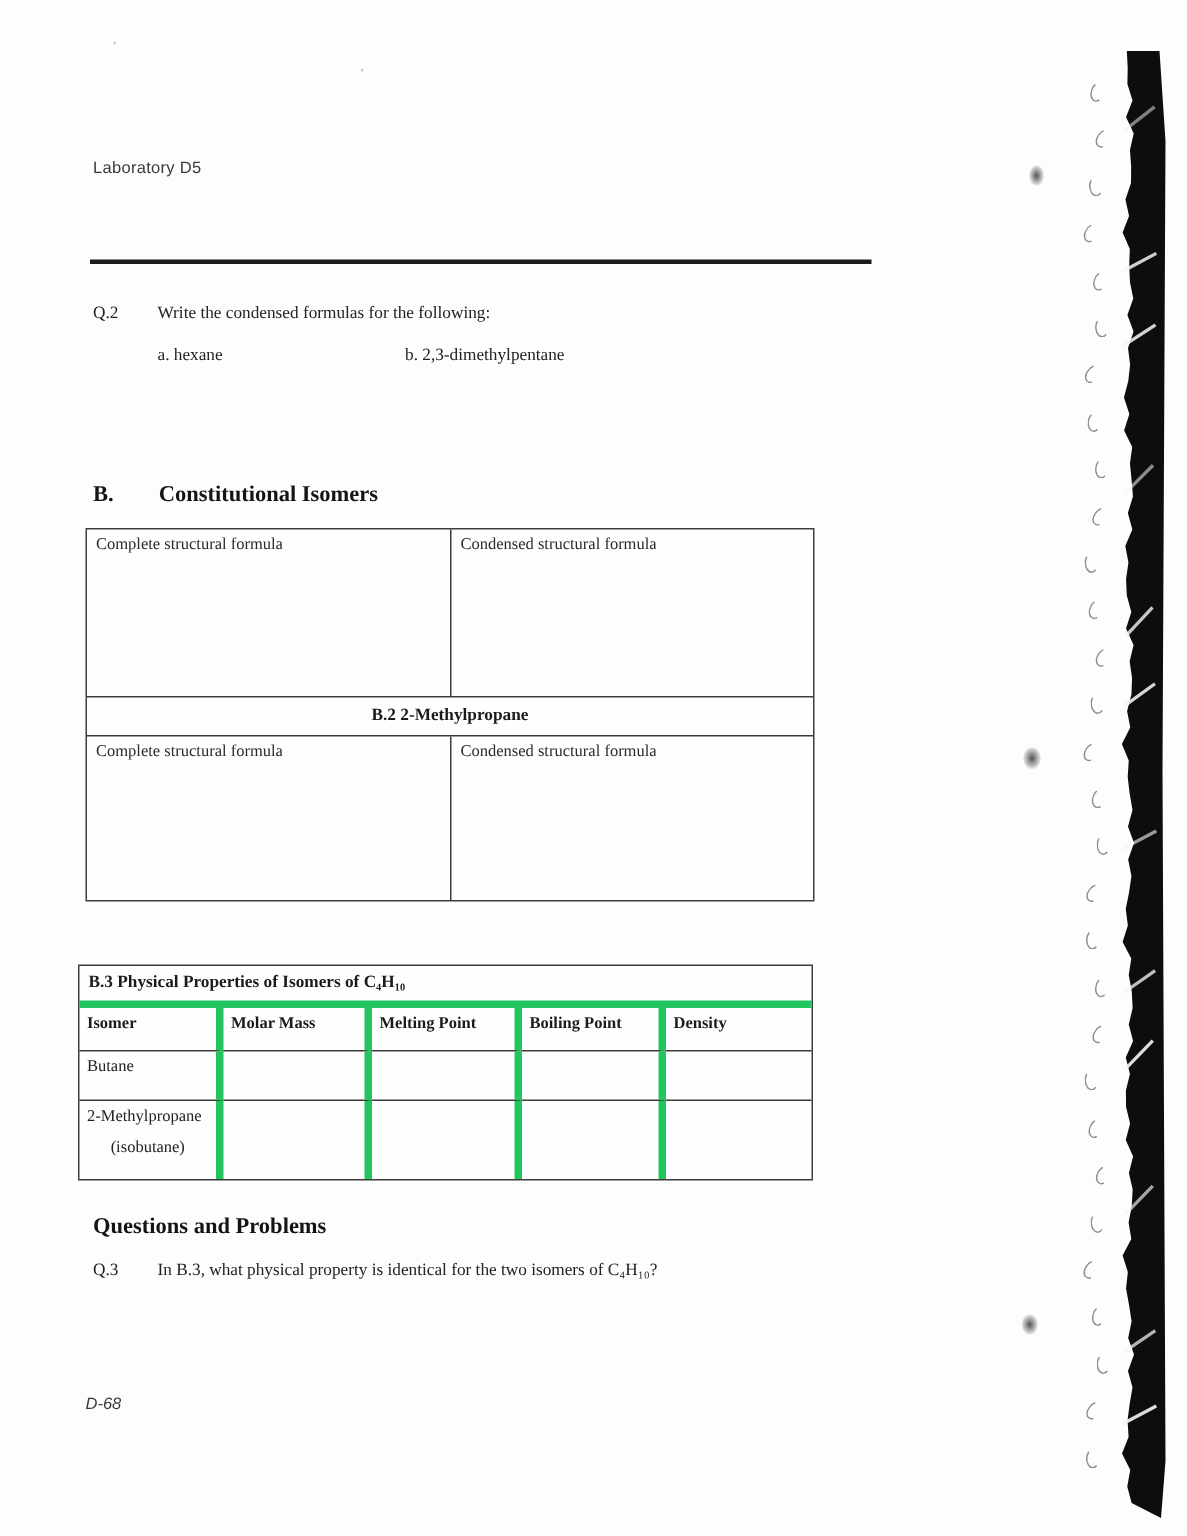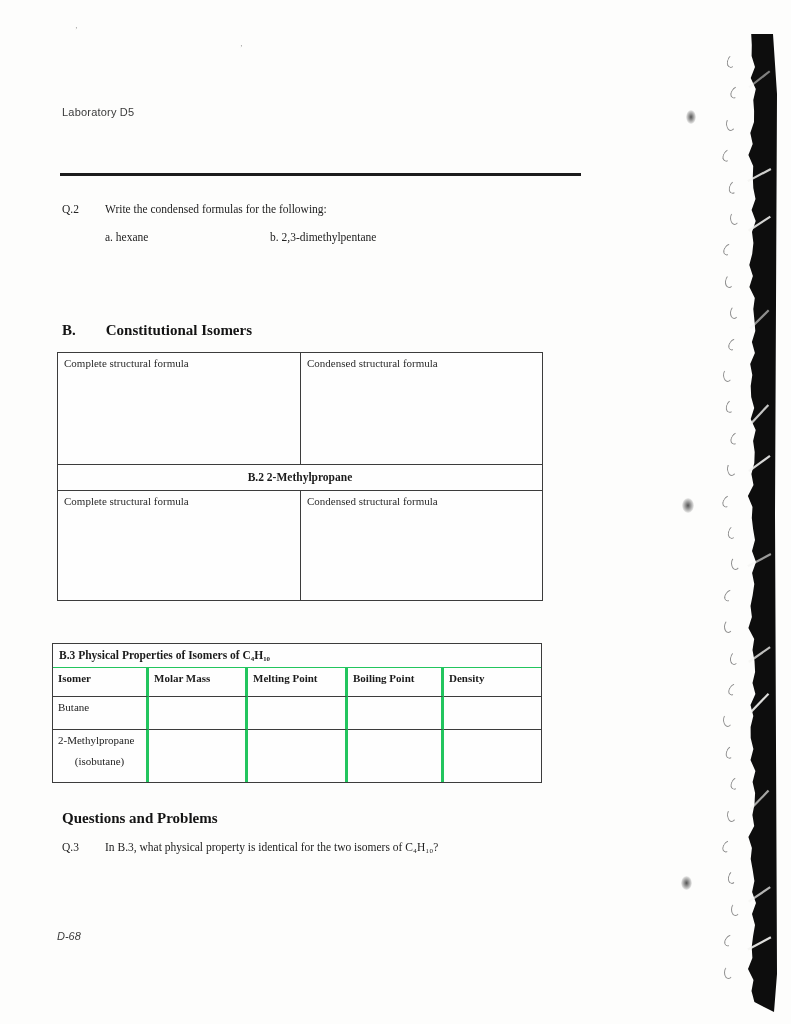--- a/index.html
+++ b/index.html
@@ -28,23 +28,23 @@
   .iso-header.mid { border-top:1px solid #3c3c3c; }
   .iso-body { display:flex; }
   .iso-cell { box-sizing:border-box; padding:4px 6px; font-size:11px; color:#2a2a2a; }
   .iso-cell.left { width:243px; border-right:1px solid #3c3c3c; }
   .iso-cell.right { flex:1; }
   .iso-body.b1 .iso-cell { height:111px; }
   .iso-body.b2 .iso-cell { height:109px; }
 
   
   .b3-table { position:absolute; left:52px; top:643px; width:488px; border:1px solid #3c3c3c; background:#fefefe; font-size:11px; }
-  .b3-title { height:23px; line-height:23px; padding-left:6px; font-weight:bold; font-size:11.5px; border-bottom:1px solid #22c55e; color:#1b1b1b; }
+  .b3-title { height:23px; line-height:23px; padding-left:6px; font-weight:bold; font-size:11.5px; border-bottom:5px solid #22c55e; color:#1b1b1b; }
   .b3-grid { display:grid; grid-template-columns:96px 99px 100px 96px 97px; }
-  .b3-grid .b3-cell { box-sizing:border-box; border-right:3px solid #22c55e; border-bottom:1px solid #3c3c3c; padding:4px 5px; }
+  .b3-grid .b3-cell { box-sizing:border-box; border-right:5px solid #22c55e; border-bottom:1px solid #3c3c3c; padding:4px 5px; }
   .b3-grid .b3-cell:last-child { border-right:none; }
   .b3-grid.hdr .b3-cell { height:29px; font-weight:bold; color:#1b1b1b; }
   .b3-grid.r1 .b3-cell { height:33px; }
   .b3-grid.r2 .b3-cell { height:52px; border-bottom:none; }
   .name2 { display:block; margin-top:9px;text-align:center; }
 
   .qp-heading { position:absolute; left:62px; top:810px; font-size:15px; font-weight:bold; color:#141414; }
   .q3-row { position:absolute; left:62px; top:841px; font-size:11.5px; }
 
   .footer-label { position:absolute; left:57px; top:930px; font-size:11px; color:#3a3a3a;font-style:italic; }

